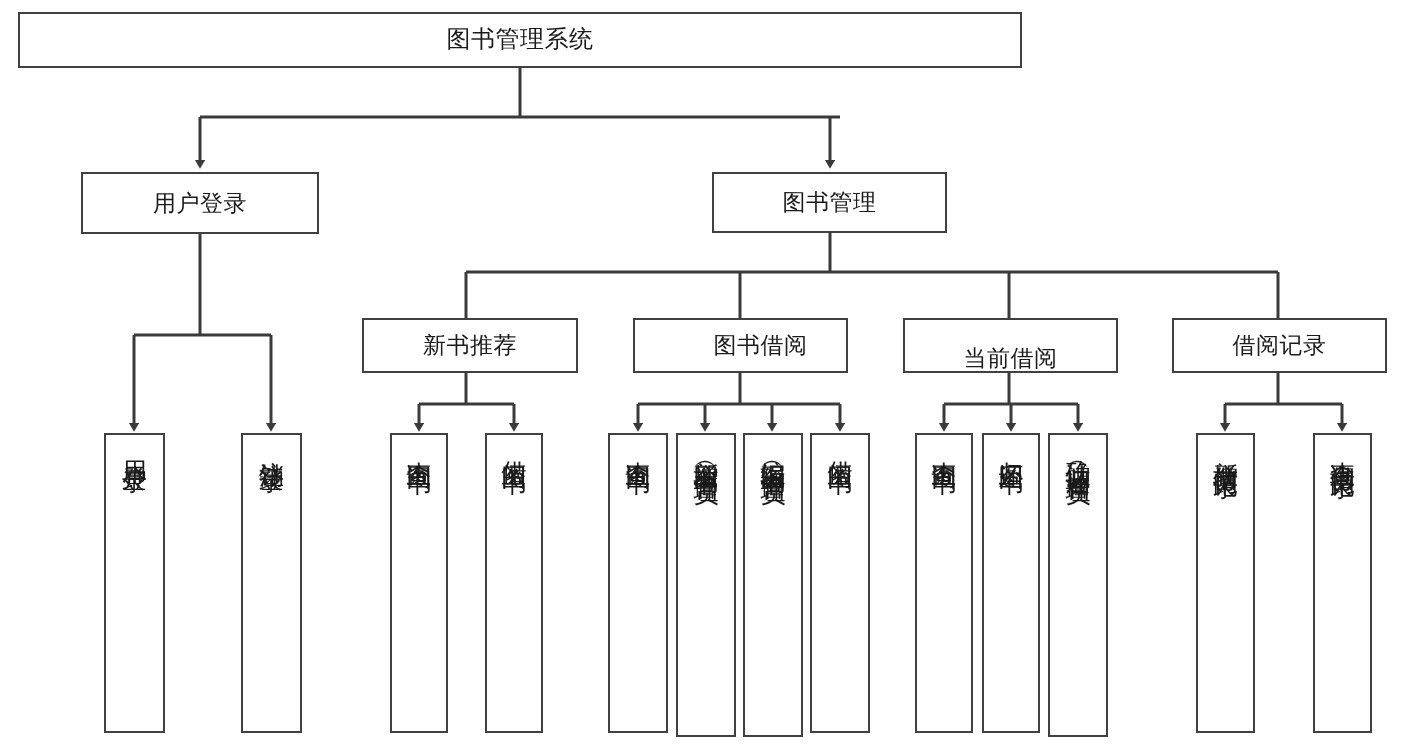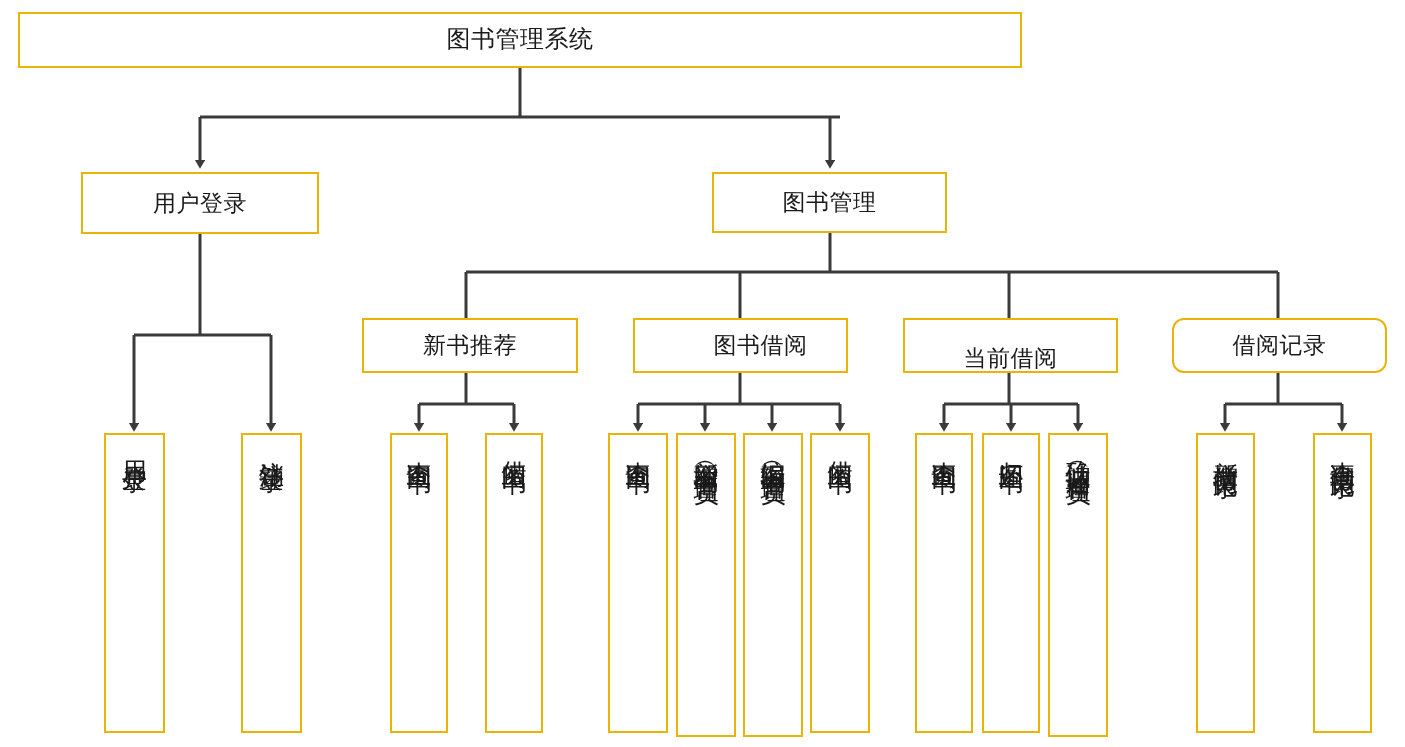--- a/index.html
+++ b/index.html
@@ -23,21 +23,21 @@
     left: 0;
     top: 0;
     width: 1405px;
     height: 747px;
     pointer-events: none;
   }
   .node {
     position: absolute;
     box-sizing: border-box;
     background: #ffffff;
-    border: 2px solid #eab308;
+    border: 2px solid #404040;
     display: flex;
     align-items: center;
     justify-content: center;
     color: #1a1a1a;
   }
   .node-label {
     display: block;
     text-align: center;
     white-space: pre-line;
     line-height: 1.08;
@@ -143,21 +143,21 @@
 
   <div class="node horiz" style="left:712px; top:172px; width:235px; height:61px;">
     <span class="node-label">图书管理</span>
   </div>
   <div class="node horiz" style="left:633px; top:318px; width:215px; height:55px;padding-left:40px;">
     <span class="node-label">图书借阅</span>
   </div>
   <div class="node horiz" style="left:903px; top:318px; width:215px; height:55px;align-items:flex-end;">
     <span class="node-label">当前借阅</span>
   </div>
-  <div class="node horiz" style="left:1172px; top:318px; width:215px; height:55px;border-radius:12px;">
+  <div class="node horiz" style="left:1172px; top:318px; width:215px; height:55px;">
     <span class="node-label">借阅记录</span>
   </div>
 
   <div class="node vert" style="left:104px; top:433px; width:61px; height:300px;">
     <span class="node-label">用户登录</span>
   </div>
   <div class="node vert" style="left:241px; top:433px; width:61px; height:300px;">
     <span class="node-label">注销登录</span>
   </div>
 

